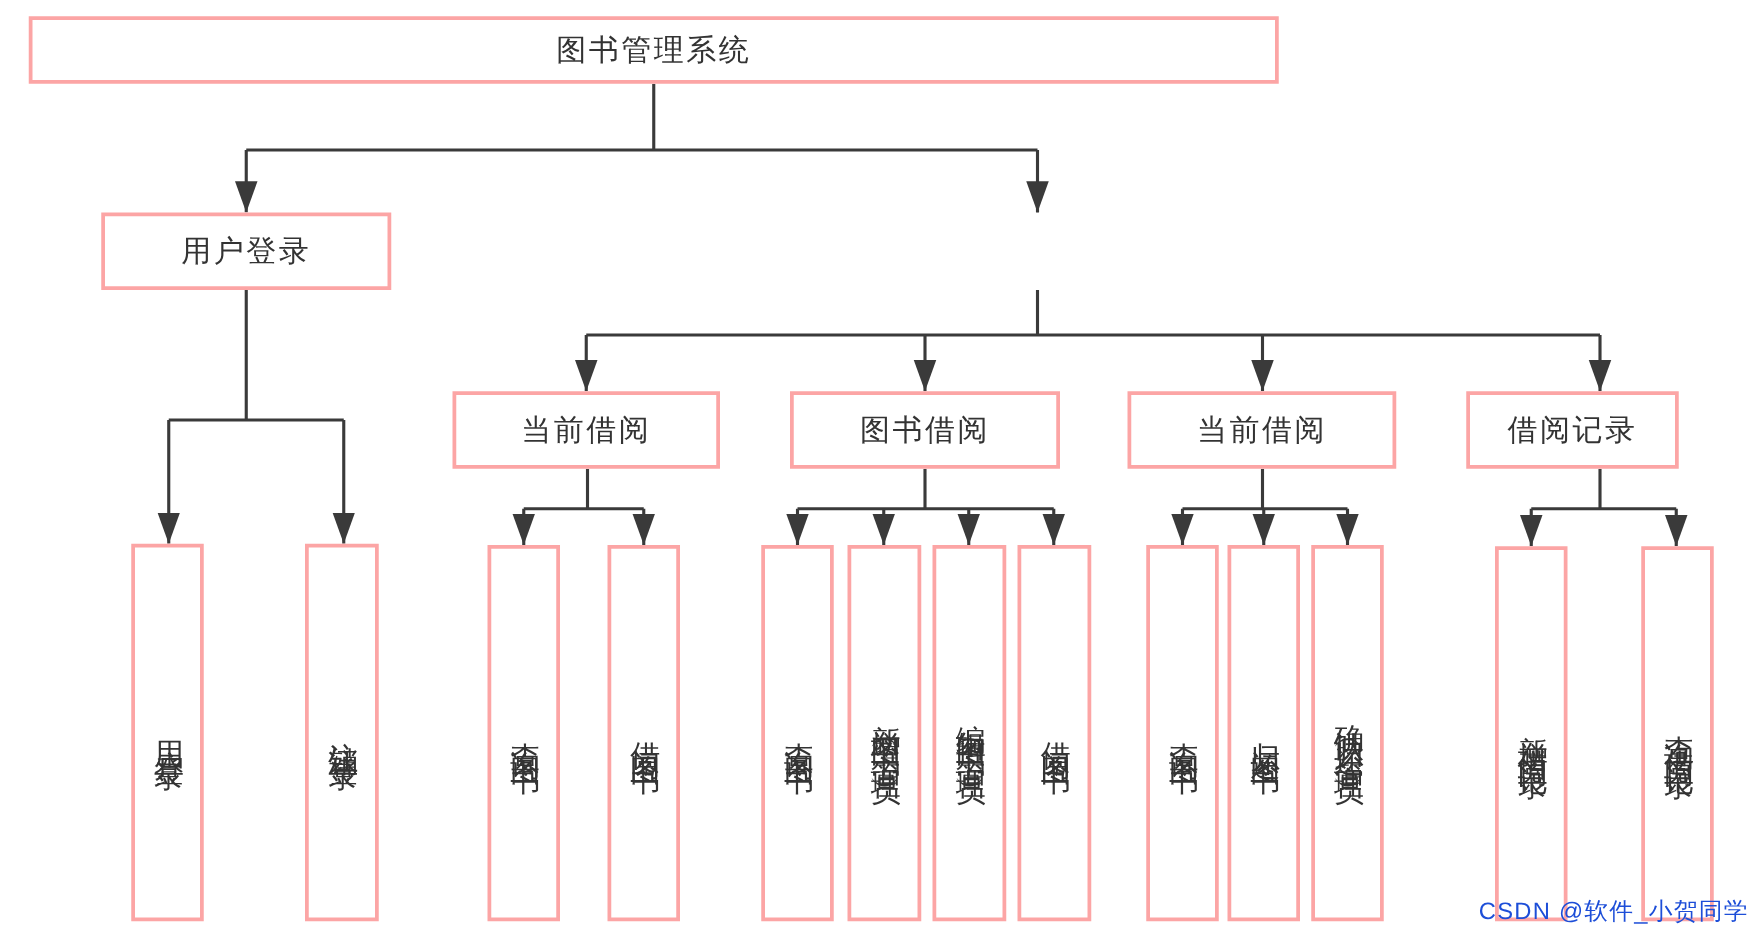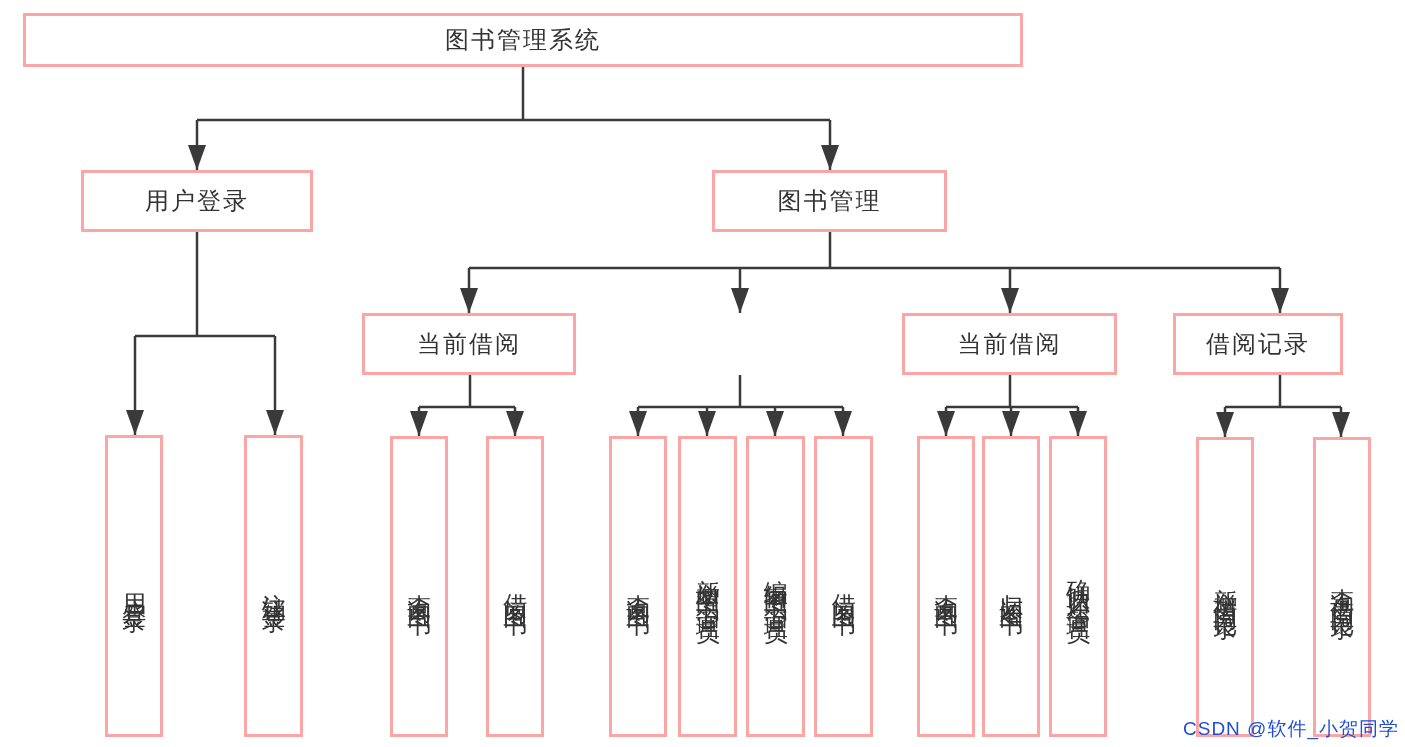--- a/index.html
+++ b/index.html
@@ -109,26 +109,26 @@
     </g>
   </svg>
 
   <div class="box h" style="left:23px;top:13px;width:1000px;height:54px">
     <span>图书管理系统</span>
   </div>
 
   <div class="box h" style="left:81px;top:170px;width:232px;height:62px">
     <span>用户登录</span>
   </div>
-  <div class="box h" style="left:712px;top:170px;width:235px;height:62px">
-    <span>图书管理</span>
-  </div>
 
   <div class="box h" style="left:362px;top:313px;width:214px;height:62px">
     <span>当前借阅</span>
+  </div>
+  <div class="box h" style="left:632px;top:313px;width:216px;height:62px">
+    <span>图书借阅</span>
   </div>
   <div class="box h" style="left:902px;top:313px;width:215px;height:62px">
     <span>当前借阅</span>
   </div>
   <div class="box h" style="left:1173px;top:313px;width:170px;height:62px">
     <span>借阅记录</span>
   </div>
 
   <div class="box v" style="left:105px;top:435px;width:58px;height:302px">
     <span>用户登录</span>

